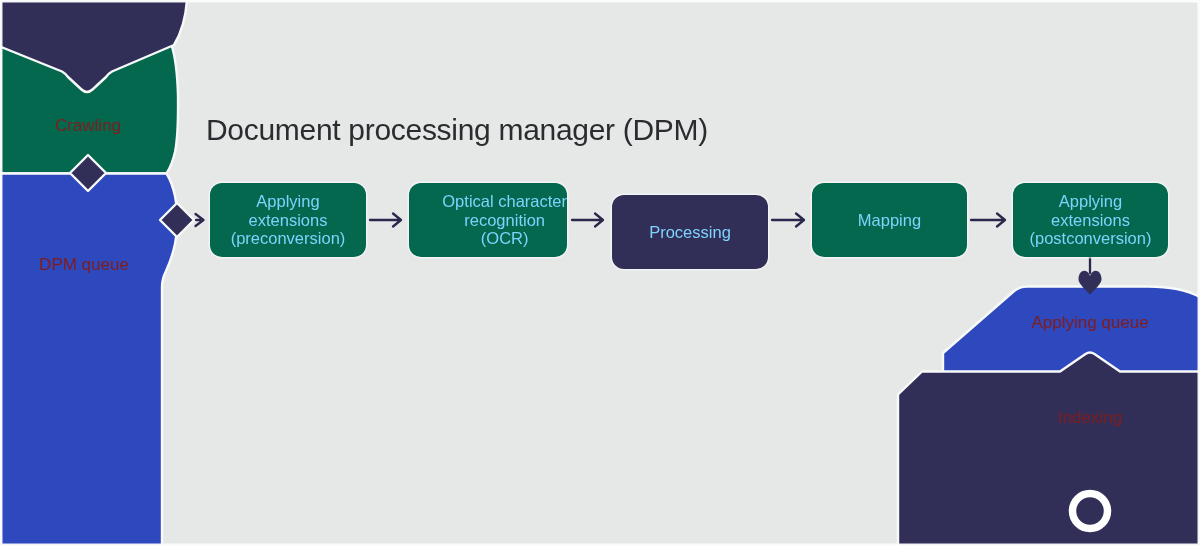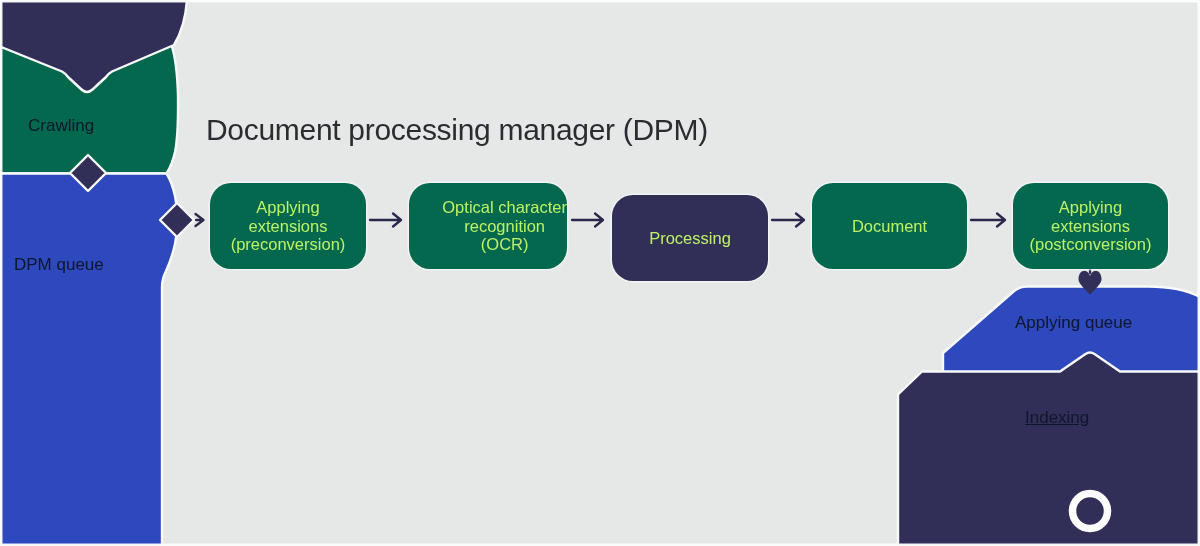--- a/index.html
+++ b/index.html
@@ -10,29 +10,29 @@
   }
   .shapes{position:absolute;left:0;top:0;}
   .seam{stroke:#F8FAFA;stroke-width:2.4;stroke-linejoin:round;}
   .arrowg{fill:none;stroke-width:2.3;stroke-linecap:round;stroke-linejoin:round;}
   .ring{fill:none;stroke:#FFFFFF;stroke-width:7.5;}
   .border-rect{fill:none;stroke:rgba(251,252,252,.95);stroke-width:2.5;}
   .title{
     position:absolute;left:206px;top:113px;
     font-size:30px;line-height:34px;color:#2C2C30;letter-spacing:-0.3px;
   }
-  .lbl{position:absolute;color:#0f172a;font-size:17px;line-height:21px;}
+  .lbl{position:absolute;color:#7f1d1d;font-size:17px;line-height:21px;text-align:center;}
   .lbl-crawling{left:28px;top:115px;width:120px;}
   .lbl-dpmq{left:14px;top:210px;width:140px;margin-top:44px;}
   .lbl-iq{left:1015px;top:312px;width:150px;}
-  .lbl-idx{left:1025px;top:407px;width:130px;text-decoration:underline;}
+  .lbl-idx{left:1025px;top:407px;width:130px;}
   .step{
-    position:absolute;top:183px;height:86px;border-radius:21px;
+    position:absolute;top:183px;height:74px;border-radius:12px;
     display:flex;align-items:center;justify-content:center;
-    color:#bef264;font-size:16.5px;line-height:18.5px;text-align:center;
+    color:#7dd3fc;font-size:16.5px;line-height:18.5px;text-align:center;
     box-shadow:0 0 0 1.5px rgba(250,252,252,.6);
   }
   .step span{white-space:pre-line;}
   .step.green{background:#04684F;}
   .step.navy{background:#312F58;}
 </style>
 </head>
 <body>
 
 <div class="canvas">
@@ -74,21 +74,21 @@
   </div>
   <div class="step green" style="left:409px;width:158px;justify-content:flex-end;">
     <span>Optical character
 recognition
 (OCR)</span>
   </div>
   <div class="step navy" style="left:612px;width:156px;margin-top:12px;">
     <span>Processing</span>
   </div>
   <div class="step green" style="left:812px;width:155px;">
-    <span>Document</span>
+    <span>Mapping</span>
   </div>
   <div class="step green" style="left:1013px;width:155px;">
     <span>Applying
 extensions
 (postconversion)</span>
   </div>
 
   <div class="lbl lbl-iq">Applying queue</div>
   <div class="lbl lbl-idx">Indexing</div>
 </div>

